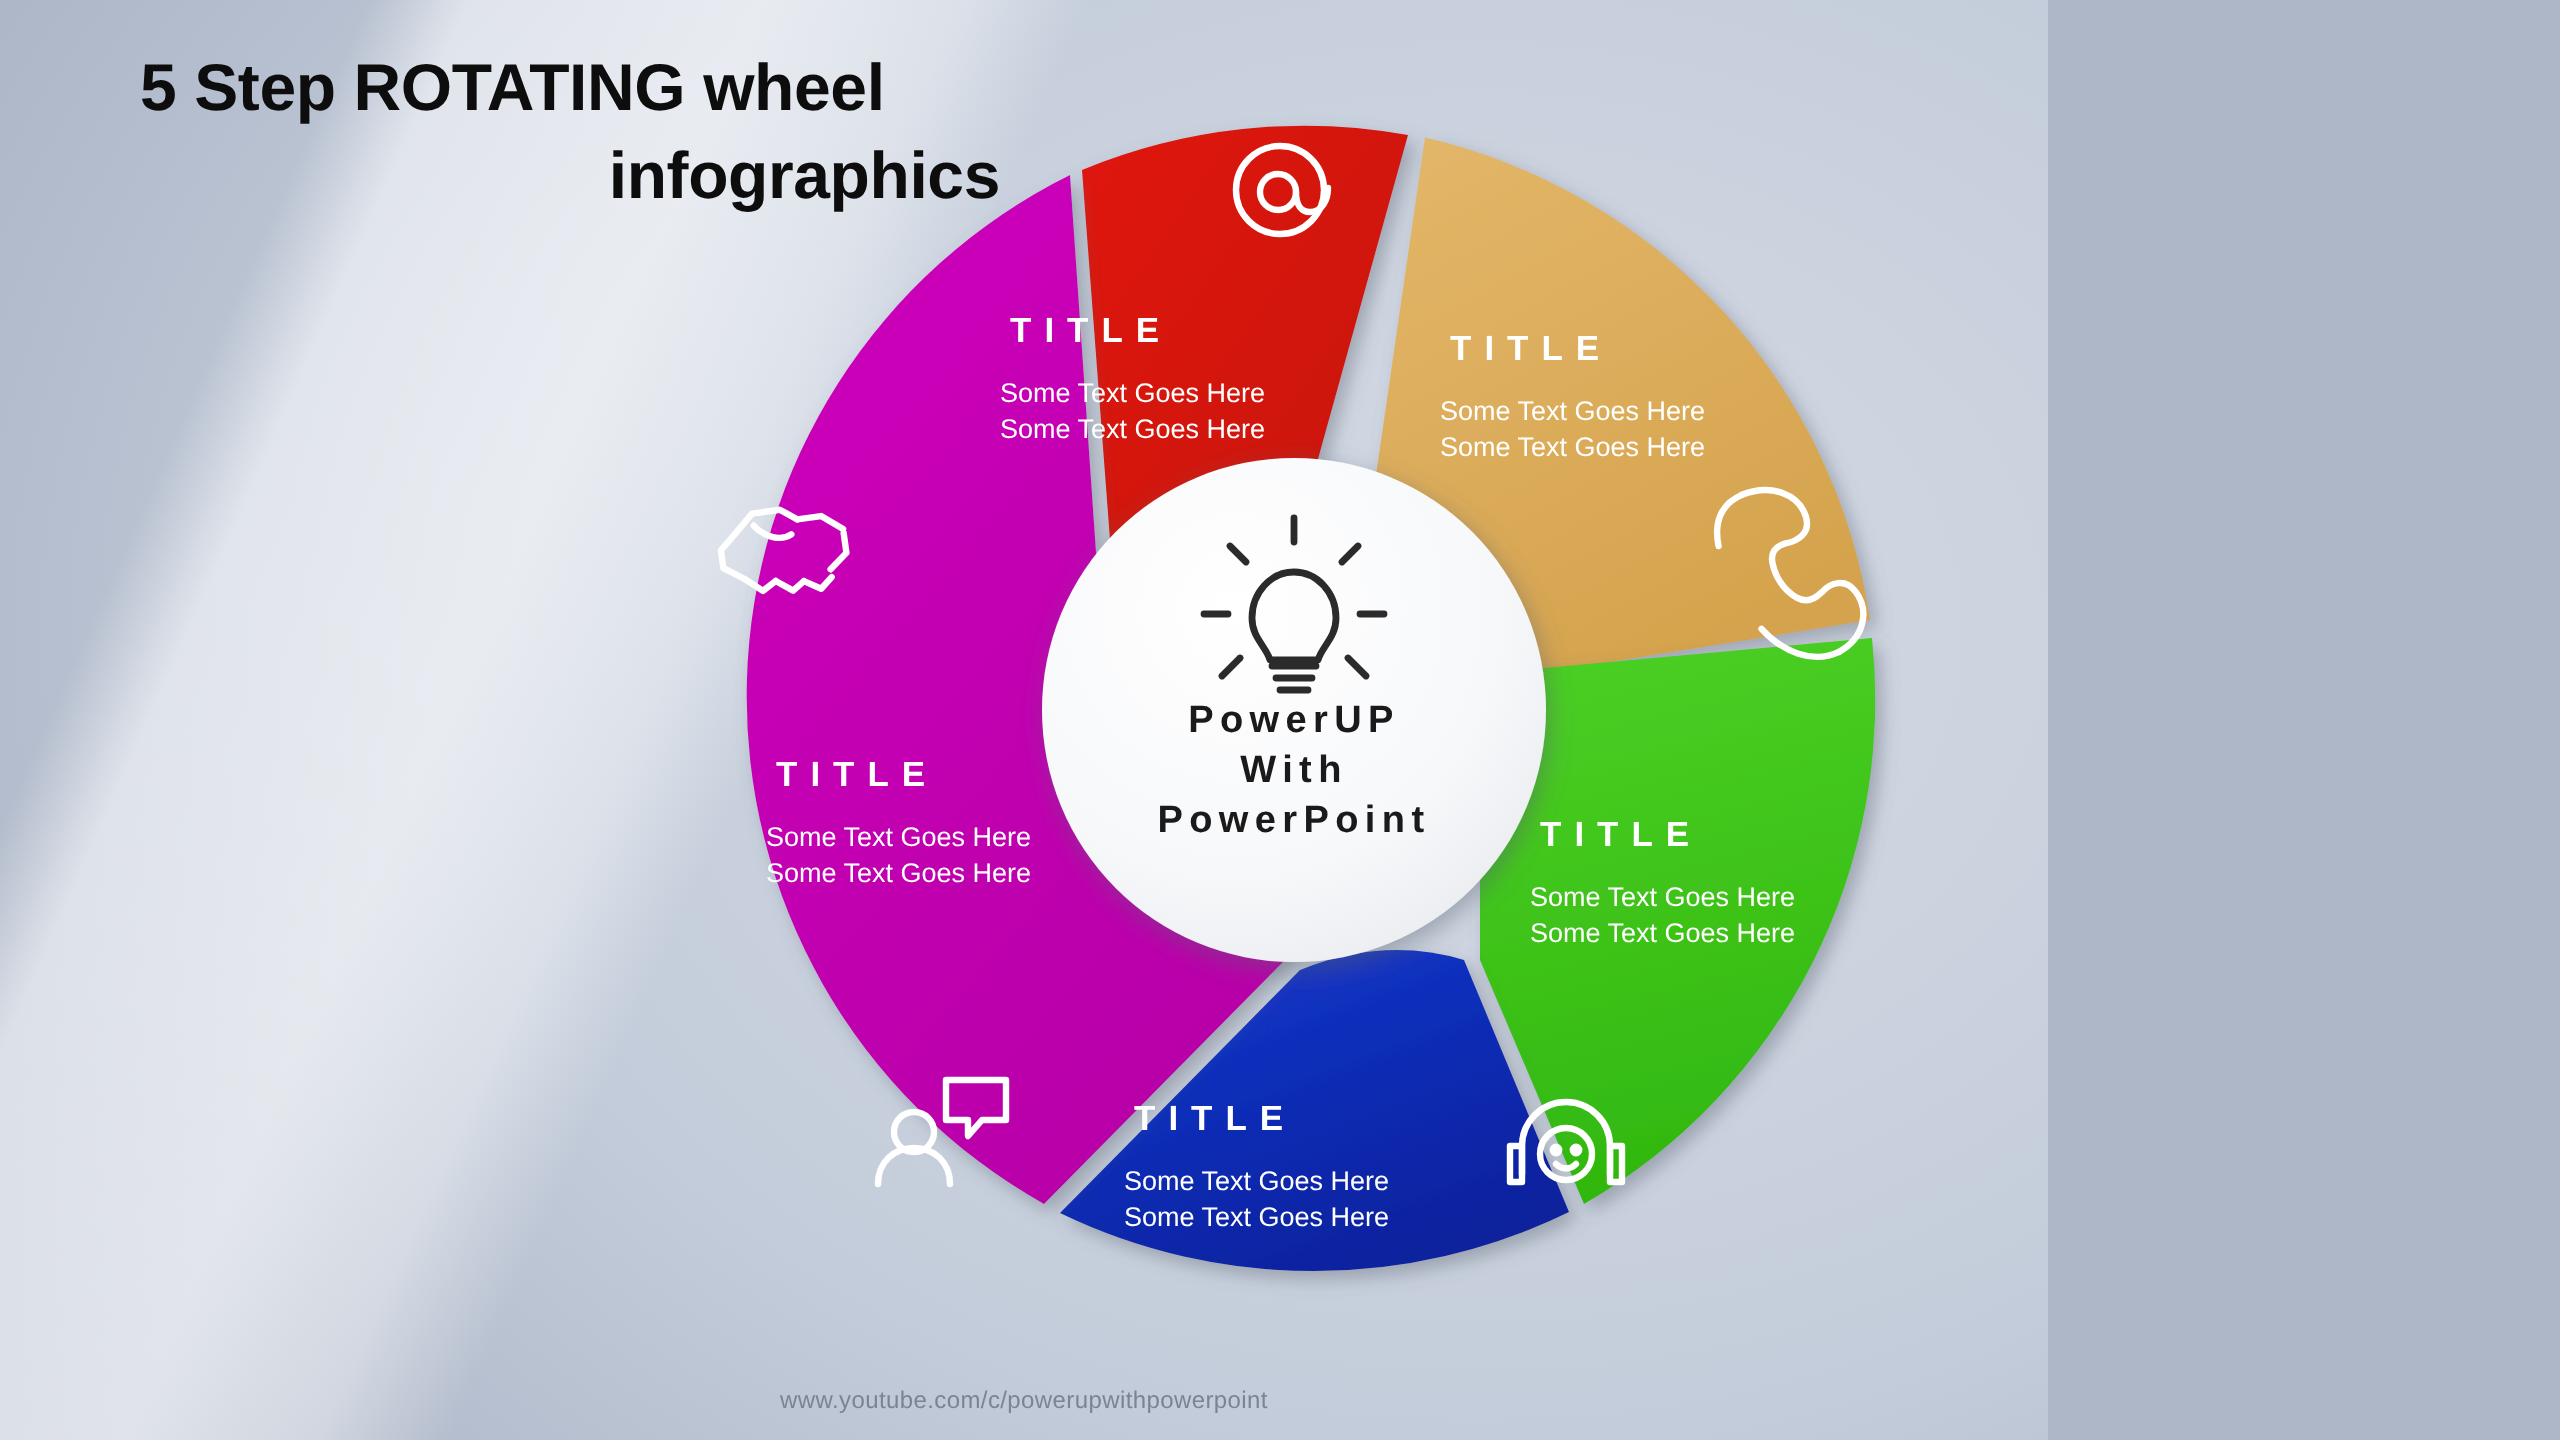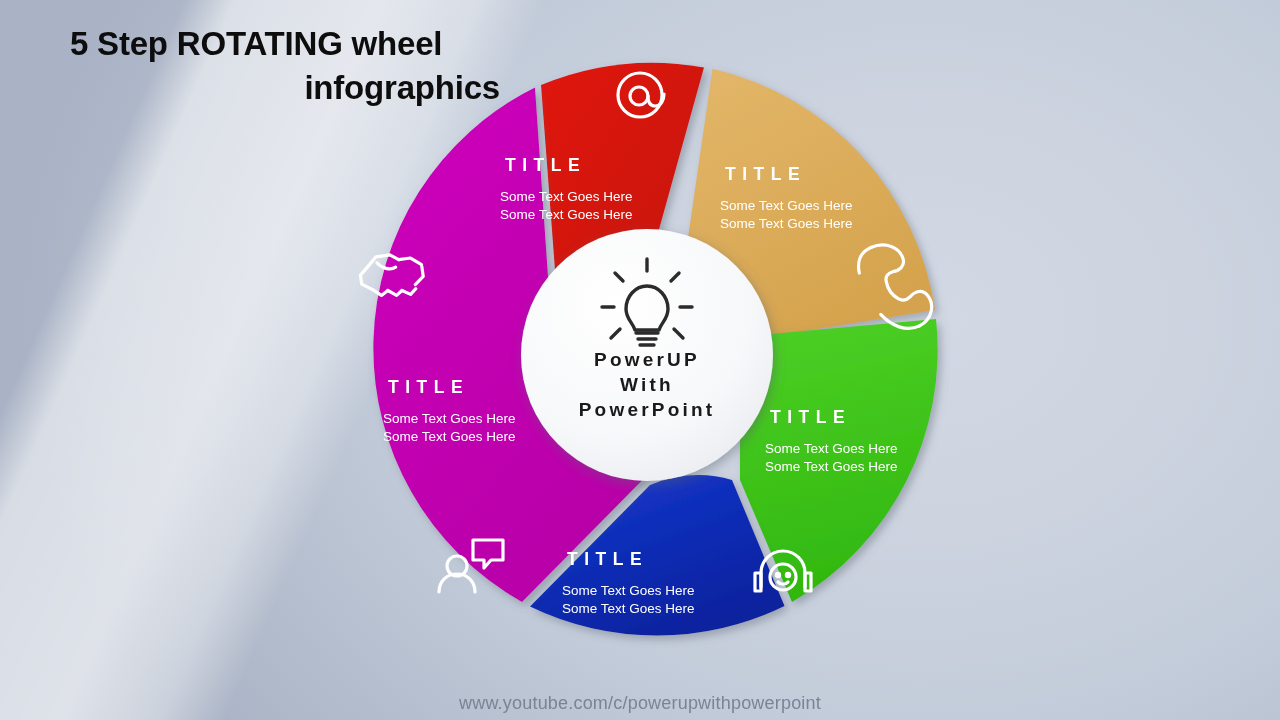--- a/index.html
+++ b/index.html
@@ -3,21 +3,21 @@
 <meta charset="utf-8">
 <title>5 Step ROTATING wheel infographics</title>
 <style>
   html, body {
     margin: 0;
     padding: 0;
     background: #aeb7c8;
   }
   #stage {
     position: relative;
-    width: 1280px;
+    width: 1024px;
     height: 720px;
     overflow: hidden;
     font-family: "Liberation Sans", sans-serif;
     background:
       radial-gradient(ellipse 900px 700px at 72% 44%, #d2d9e4 0%, #cdd4e0 30%, #c3ccda 58%, #b4bdcd 82%, #a9b3c5 100%);
   }
 
   
   .shine {
     position: absolute;
@@ -100,21 +100,21 @@
 
   
   #footer {
     position: absolute;
     left: 0;
     right: 0;
     top: 693px;
     text-align: center;
     z-index: 9;
     color: #7b8494;
-    font-size: 18px;
+    font-size: 12px;
     letter-spacing: .2px;
   }
 </style>
 </head>
 <body>
 
 <div id="stage">
 
   <div id="heading">
     <span class="l1">5 Step ROTATING wheel</span>

